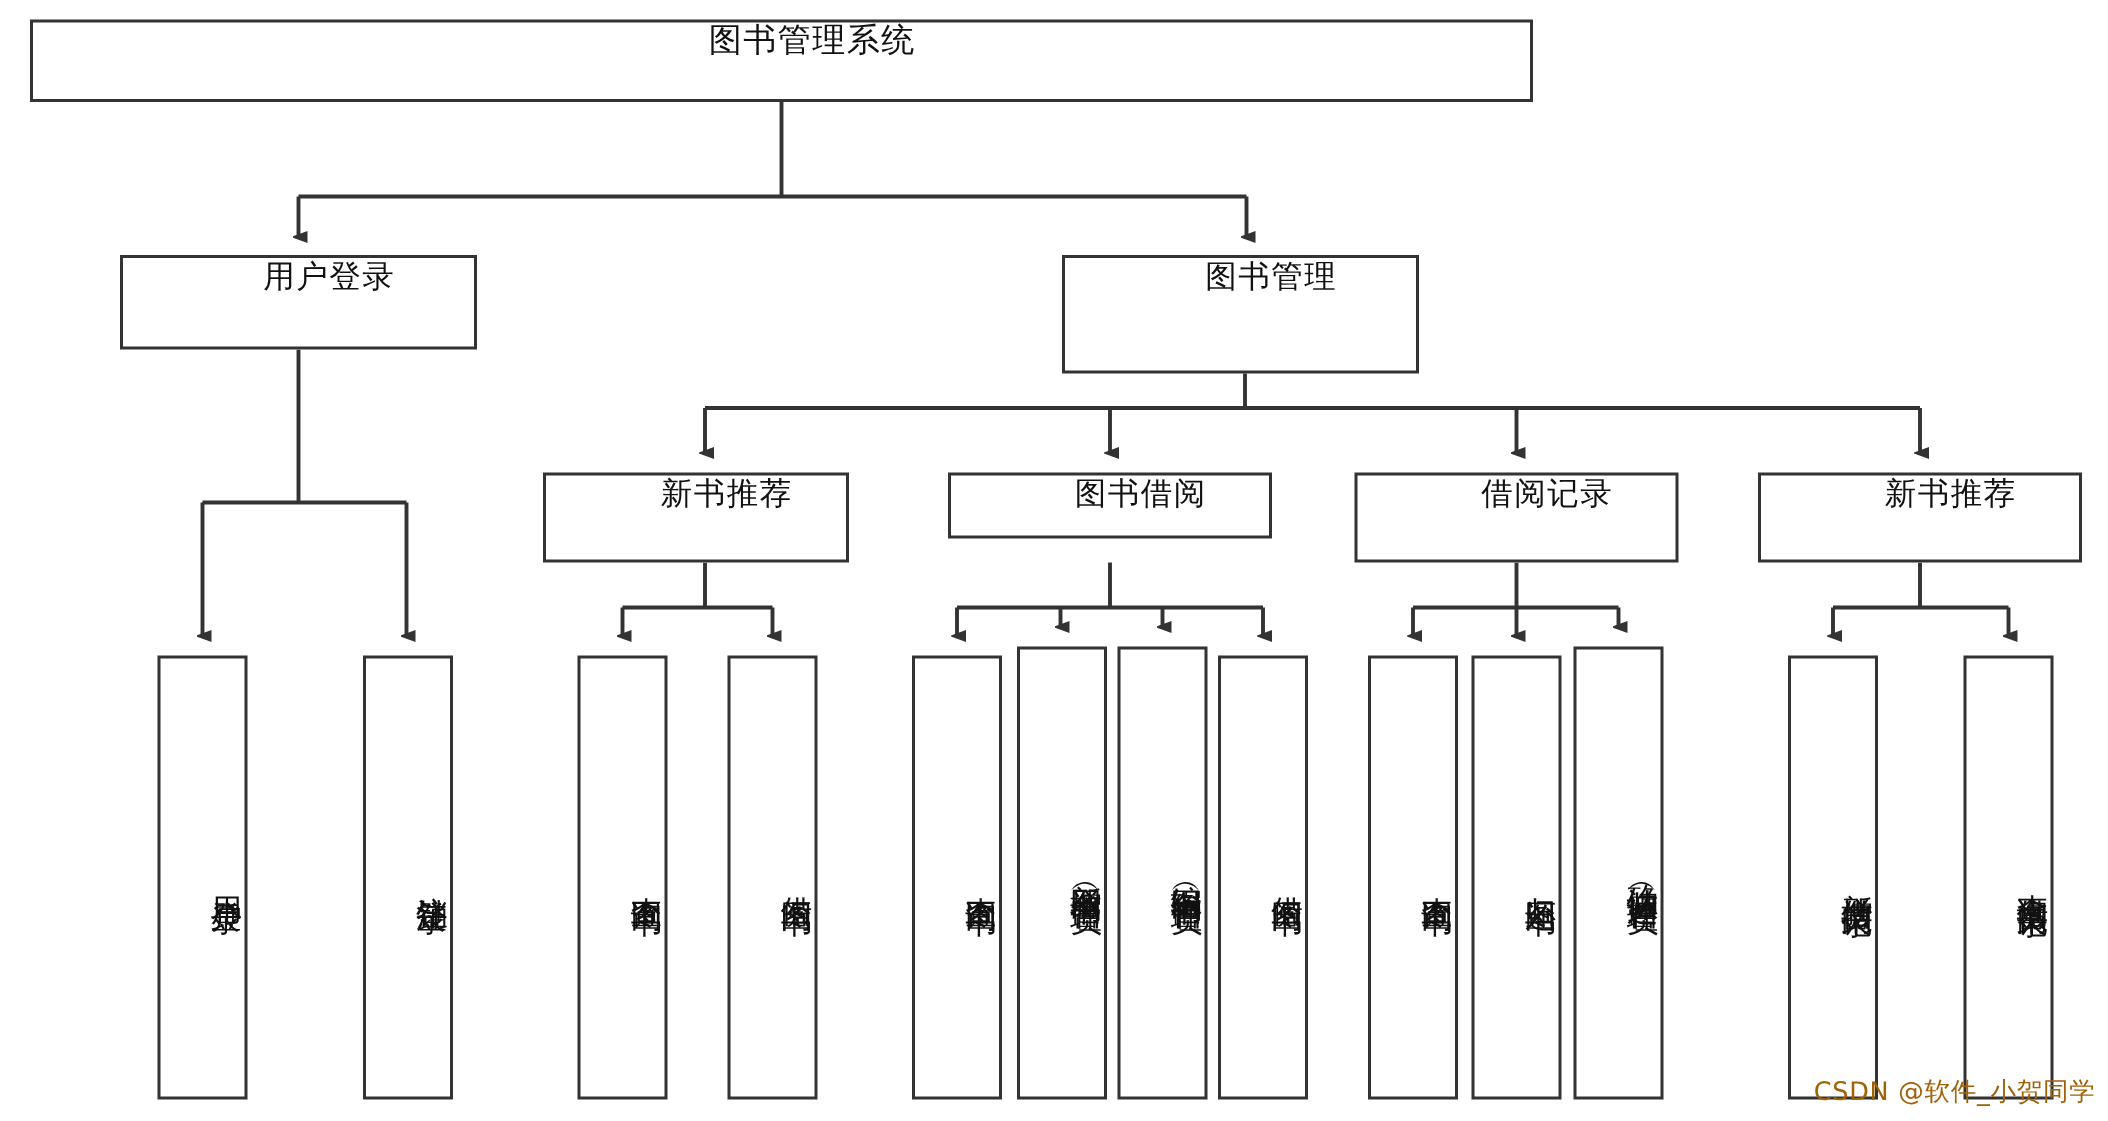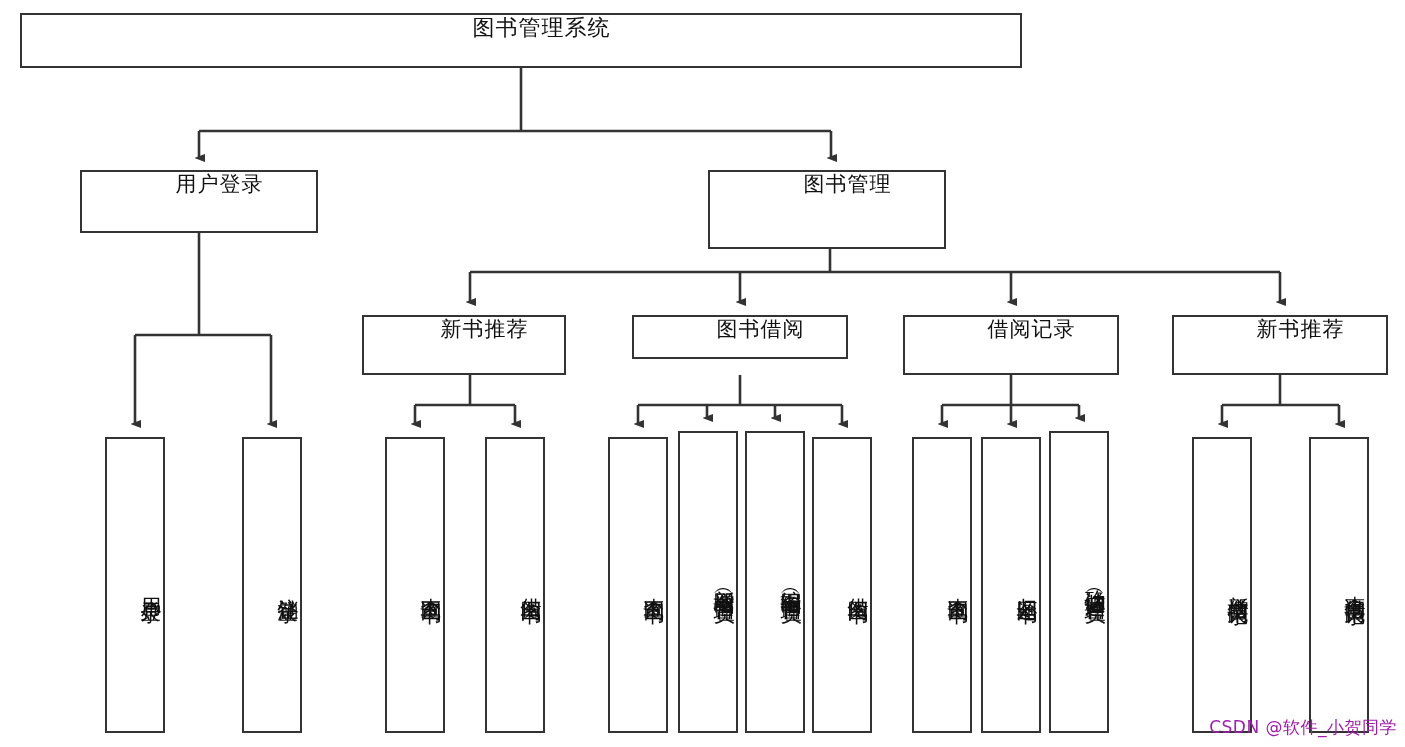--- a/index.html
+++ b/index.html
@@ -59,21 +59,21 @@
     writing-mode: vertical-rl;
     text-orientation: upright;
     white-space: normal;
     text-align: left;
   }
   .watermark {
     position: absolute;
     right: 8px;
     bottom: 8px;
     font-size: 17px;
-    color: #a21caf;
+    color: #a16207;
     letter-spacing: 0.5px;
     white-space: nowrap;
   }
 </style>
 </head>
 <body>
 
 <div id="canvas">
 
   <svg class="wires" viewBox="0 0 1405 747" xmlns="http://www.w3.org/2000/svg">

